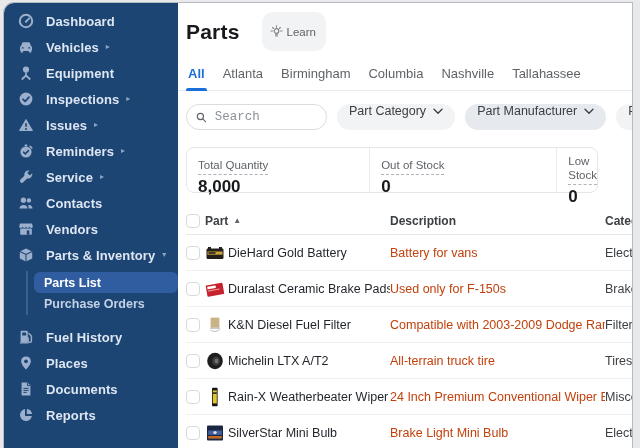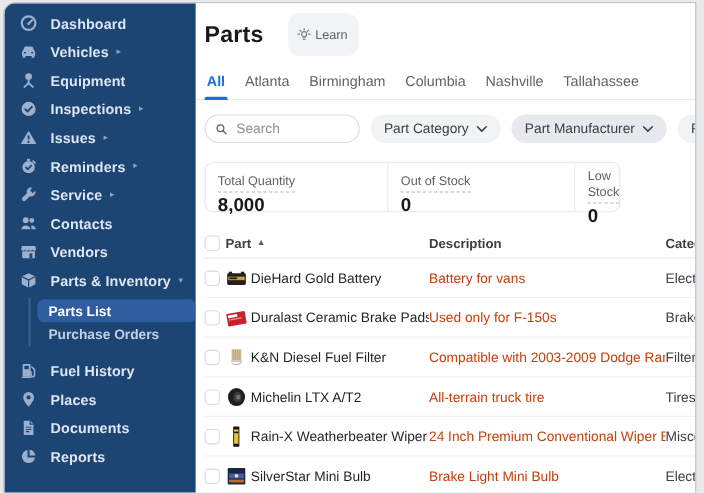--- a/index.html
+++ b/index.html
@@ -28,25 +28,25 @@
   .main{flex:1;background:#fff;padding-left:8px;box-sizing:border-box;overflow:hidden;position:relative}
   .title-row{display:flex;align-items:center;gap:22px;padding-top:9px}
   .page-title{font-size:21px;font-weight:700;color:#17191c;margin:0;letter-spacing:.2px}
   .learn-badge{display:inline-flex;align-items:center;gap:4px;height:39px;padding:0 10px 0 8px;background:var(--badge-bg,#f1f3f4);border-radius:11px;color:#5f6368;font-size:11.5px;font-weight:500;cursor:pointer}
   .tabs{display:flex;gap:14px;margin-top:11px;margin-left:-8px;padding-left:8px;border-bottom:1px solid #e8eaed}
   .tab{padding:4px 2px 9px;font-size:13px;color:#5f6368;position:relative;cursor:pointer;white-space:nowrap}
   .tab.active{color:var(--accent,#1b6fd8);font-weight:700}
   .tab.active::after{content:"";position:absolute;left:0;right:0;bottom:-1px;height:3px;border-radius:2px 2px 0 0;background:var(--accent,#1b6fd8)}
   .filter-row{display:flex;gap:10px;margin-top:13px;align-items:center;width:max-content}
   .search-box{display:flex;align-items:center;width:122px;height:24px;border:1px solid #dadce0;border-radius:14px;padding:0 8px 0 9px;gap:6px;background:#fff}
-  .search-box input{border:0;outline:0;width:100%;font-size:12.5px;color:#3c4043;background:transparent;font-family:Liberation Sans, sans-serif}
+  .search-box input{border:0;outline:0;width:100%;font-size:12.5px;color:#3c4043;background:transparent;font-family:Liberation Mono, monospace}
   .search-box input::placeholder{color:#8b9198}
-  .pill{display:flex;align-items:center;gap:7px;height:26px;padding:0 12px;background:var(--badge-bg,#f1f3f4);border-radius:14px;font-size:12.5px;color:#3c4043;white-space:nowrap;cursor:pointer}
+  .pill{display:flex;align-items:flex-start;gap:7px;height:26px;padding:0 12px;background:var(--badge-bg,#f1f3f4);border-radius:14px;font-size:12.5px;color:#3c4043;white-space:nowrap;cursor:pointer}
   .pill.emph{background:#e6e9ee}
-  .stats-card{display:flex;margin-top:17px;border:1px solid #e3e6ea;border-radius:8px;height:46px;width:378px;background:#fff;box-sizing:border-box}
+  .stats-card{display:flex;margin-top:17px;border:1px solid #e3e6ea;border-radius:8px;height:46px;width:412px;background:#fff;box-sizing:border-box}
   .stat{padding:7px 0 0 11px;box-sizing:border-box}
   .stat:nth-child(1){width:187px}
   .stat:nth-child(2){width:192px;border-left:1px solid #e9ebee}
   .stat:nth-child(3){flex:1;border-left:1px solid #e9ebee}
   .stat-label{font-size:11.5px;color:#5f6368;display:inline-block;border-bottom:1px dashed #aeb4bb;padding-bottom:1px;line-height:1.2}
   .stat-value{font-size:17px;font-weight:700;color:#17191c;margin-top:2px}
   .table{margin-top:15px}
   .thead,.trow{display:grid;grid-template-columns:19px 23px 162px 215px 1fr;align-items:center}
   .thead{height:26px;border-bottom:1px solid #e6e8eb;font-size:12px;font-weight:700;color:#3c4043}
   .th-part{grid-column:2/4;display:flex;align-items:center;gap:5px;cursor:pointer}

